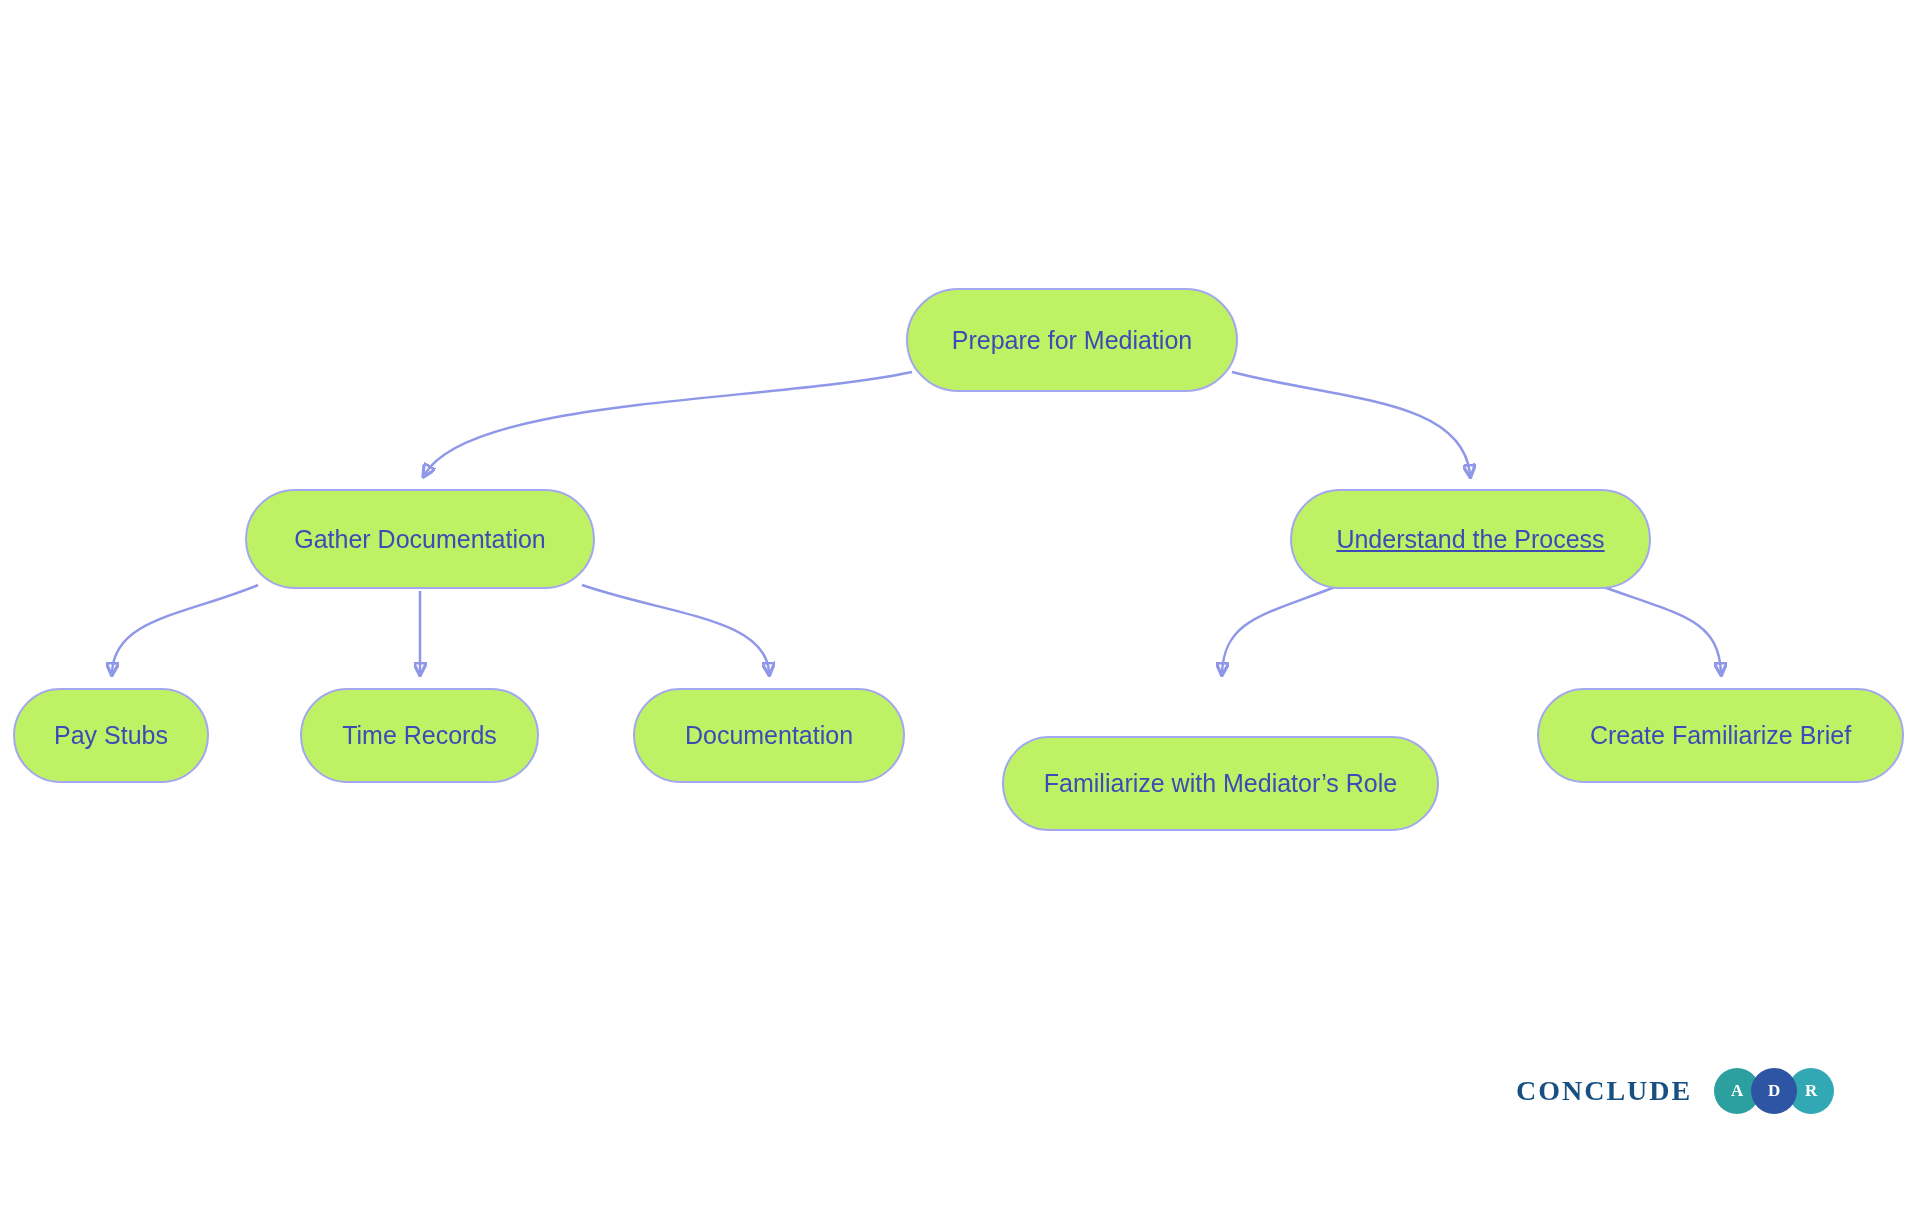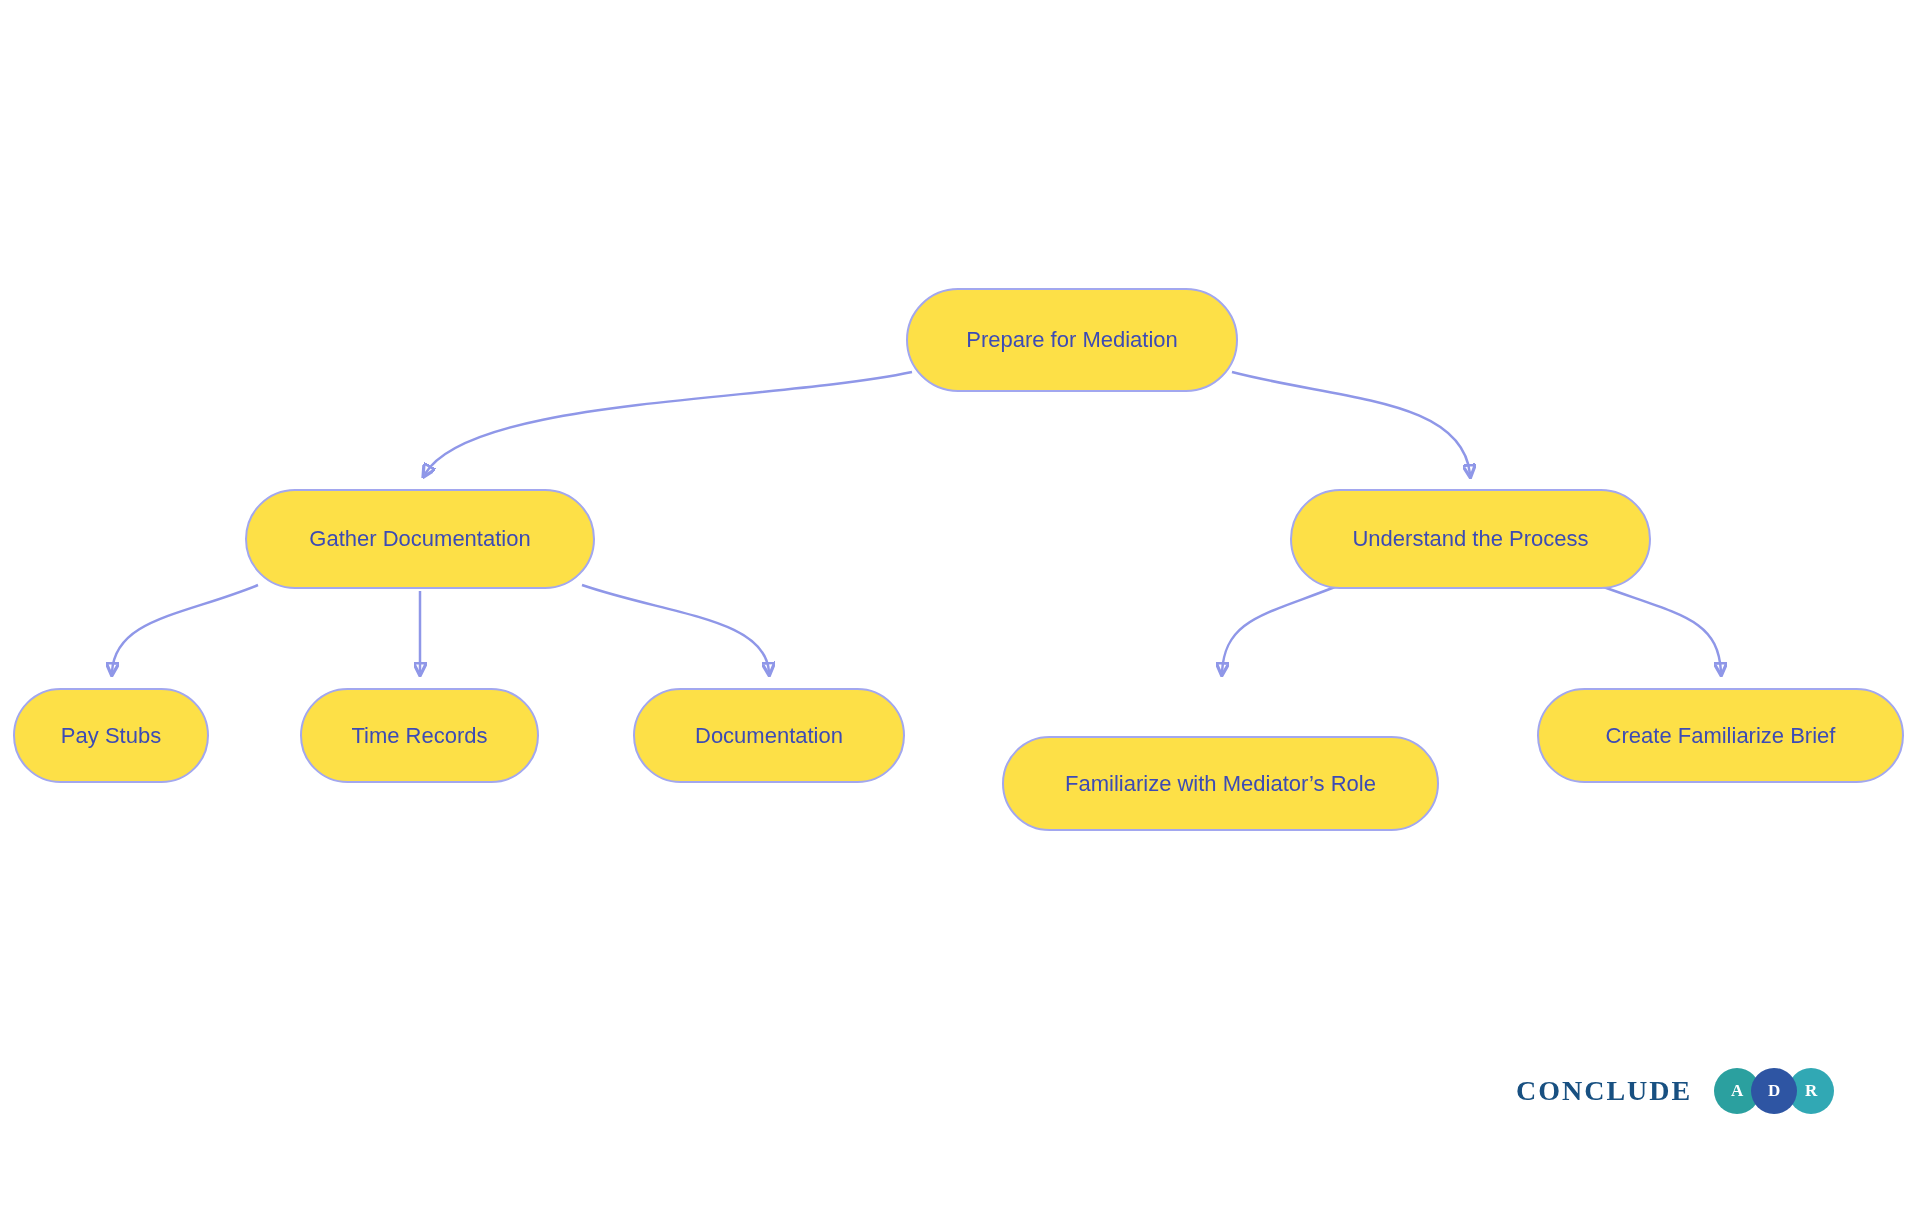--- a/index.html
+++ b/index.html
@@ -23,32 +23,32 @@
   .arrows path {
     fill: none;
     stroke: #8f97e8;
     stroke-width: 2.5;
   }
   .node {
     position: absolute;
     display: flex;
     align-items: center;
     justify-content: center;
-    background: #fde047;
+    background: #bef264;
     border: 2px solid #a2a7ef;
     border-radius: 54px;
     color: #3c4bb5;
-    font-size: 22px;
+    font-size: 25px;
     text-align: center;
     box-sizing: border-box;
     white-space: nowrap;
   }
   .node-root          { left: 906px;  top: 288px; width: 332px; height: 104px; }
   .node-gather        { left: 245px;  top: 489px; width: 350px; height: 100px; }
-  .node-understand    { left: 1290px; top: 489px; width: 361px; height: 100px; }
+  .node-understand    { left: 1290px; top: 489px; width: 361px; height: 100px; text-decoration: underline; }
   .node-paystubs      { left: 13px;   top: 688px; width: 196px; height: 95px;  }
   .node-timerecords   { left: 300px;  top: 688px; width: 239px; height: 95px;  }
   .node-correspond    { left: 633px;  top: 688px; width: 272px; height: 95px;  }
   .node-familiarize   { left: 1002px; top: 688px; width: 437px; height: 95px; margin-top: 48px;  }
   .node-brief         { left: 1537px; top: 688px; width: 367px; height: 95px;  }
 
   .brand {
     position: absolute;
     left: 1516px;
     top: 1068px;

